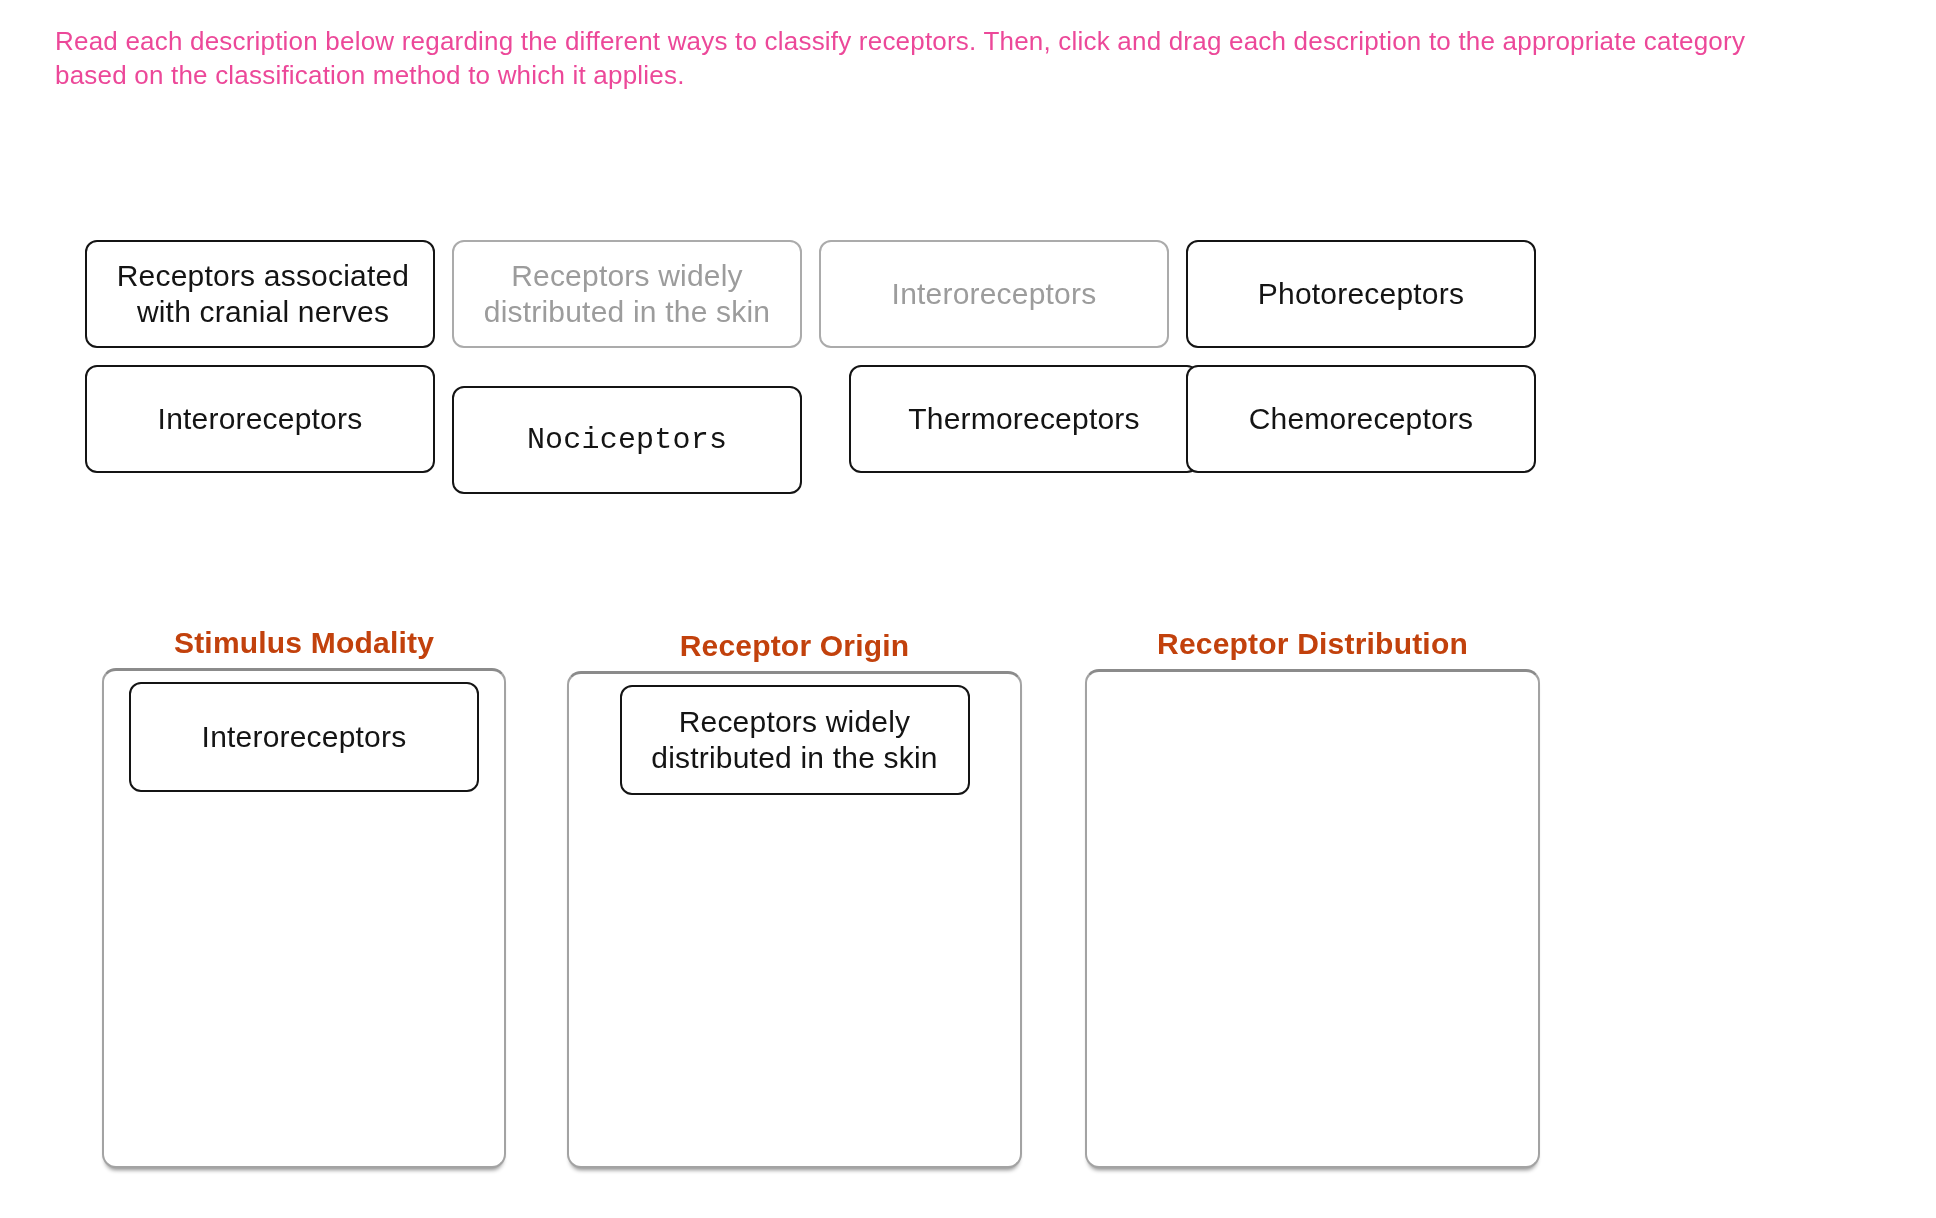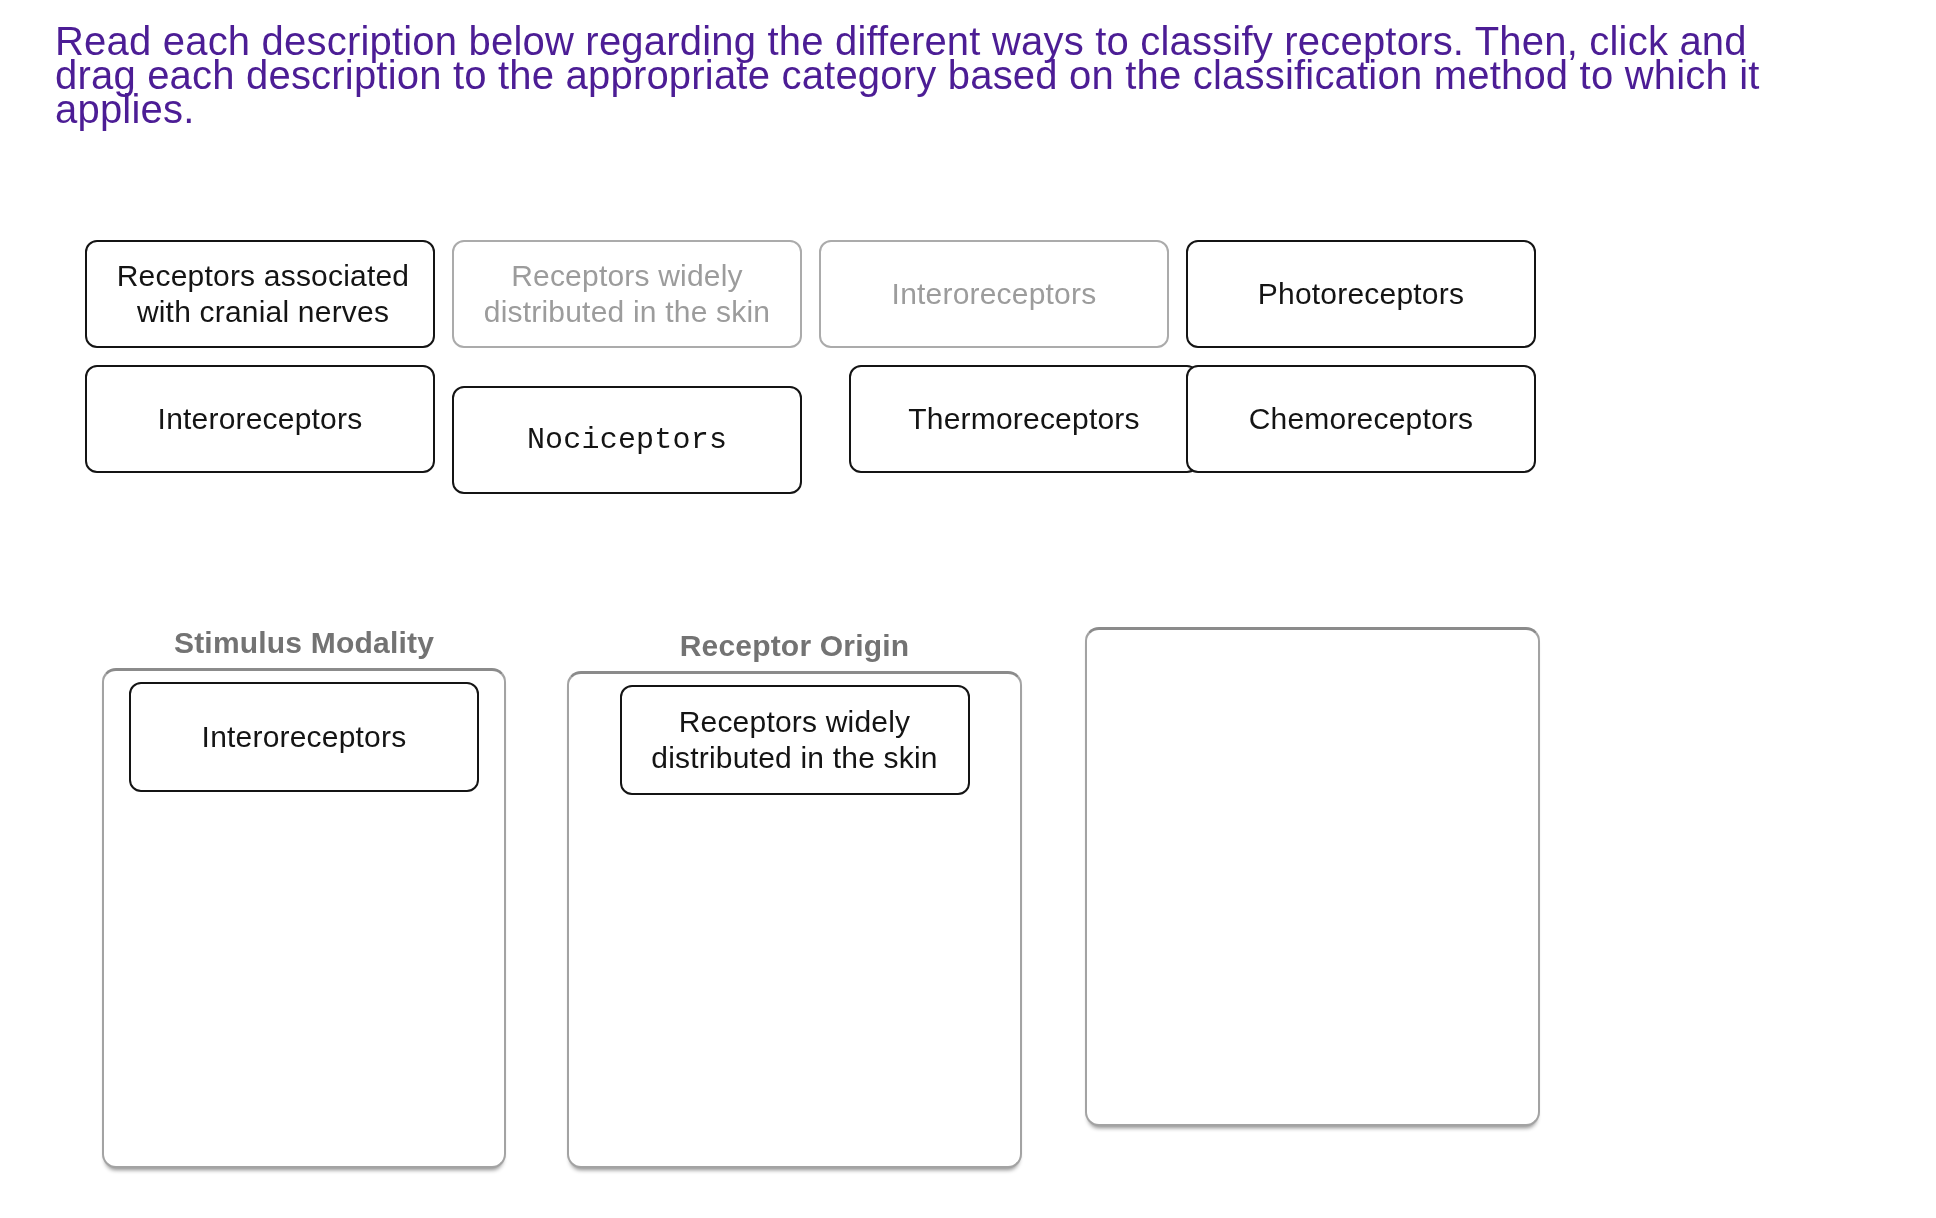--- a/index.html
+++ b/index.html
@@ -11,24 +11,24 @@
     position: relative;
     overflow: hidden;
   }
 
   .instructions {
     position: absolute;
     left: 55px;
     top: 24px;
     width: 1760px;
     margin: 0;
-    font-size: 40px;
+    font-size: 26px;
     line-height: 34px;
     letter-spacing: 0.2px;
-    color: #4c1d95;
+    color: #ec4899;
   }
 
   
   .chip {
     box-sizing: border-box;
     width: 350px;
     height: 108px;
     background: #ffffff;
     border: 2.5px solid #141414;
     border-radius: 12px;
@@ -64,21 +64,21 @@
   .col-0 { left: 102px;  top: 626px; width: 404px; }
   .col-1 { left: 567px;  top: 629px; width: 455px; }
   .col-2 { left: 1085px; top: 627px; width: 455px; }
 
   .cat-title {
     margin: 0 0 9px 0;
     font-size: 30px;
     line-height: 33px;
     font-weight: bold;
     letter-spacing: 0.2px;
-    color: #737373;
+    color: #c2410c;
     text-align: center;
   }
 
   .dropzone {
     box-sizing: border-box;
     width: 100%;
     background: #ffffff;
     border: 2px solid #a3a3a3;
     border-top: 3px solid #8b8b8b;
     border-radius: 14px;
@@ -138,14 +138,15 @@
 <section class="category col-1">
   <h2 class="cat-title">Receptor Origin</h2>
   <div class="dropzone">
     <div class="chip placed-chip">
       <span>Receptors widely distributed in the skin</span>
     </div>
   </div>
 </section>
 
 <section class="category col-2">
+  <h2 class="cat-title">Receptor Distribution</h2>
   <div class="dropzone"></div>
 </section>
 
 </body></html>

